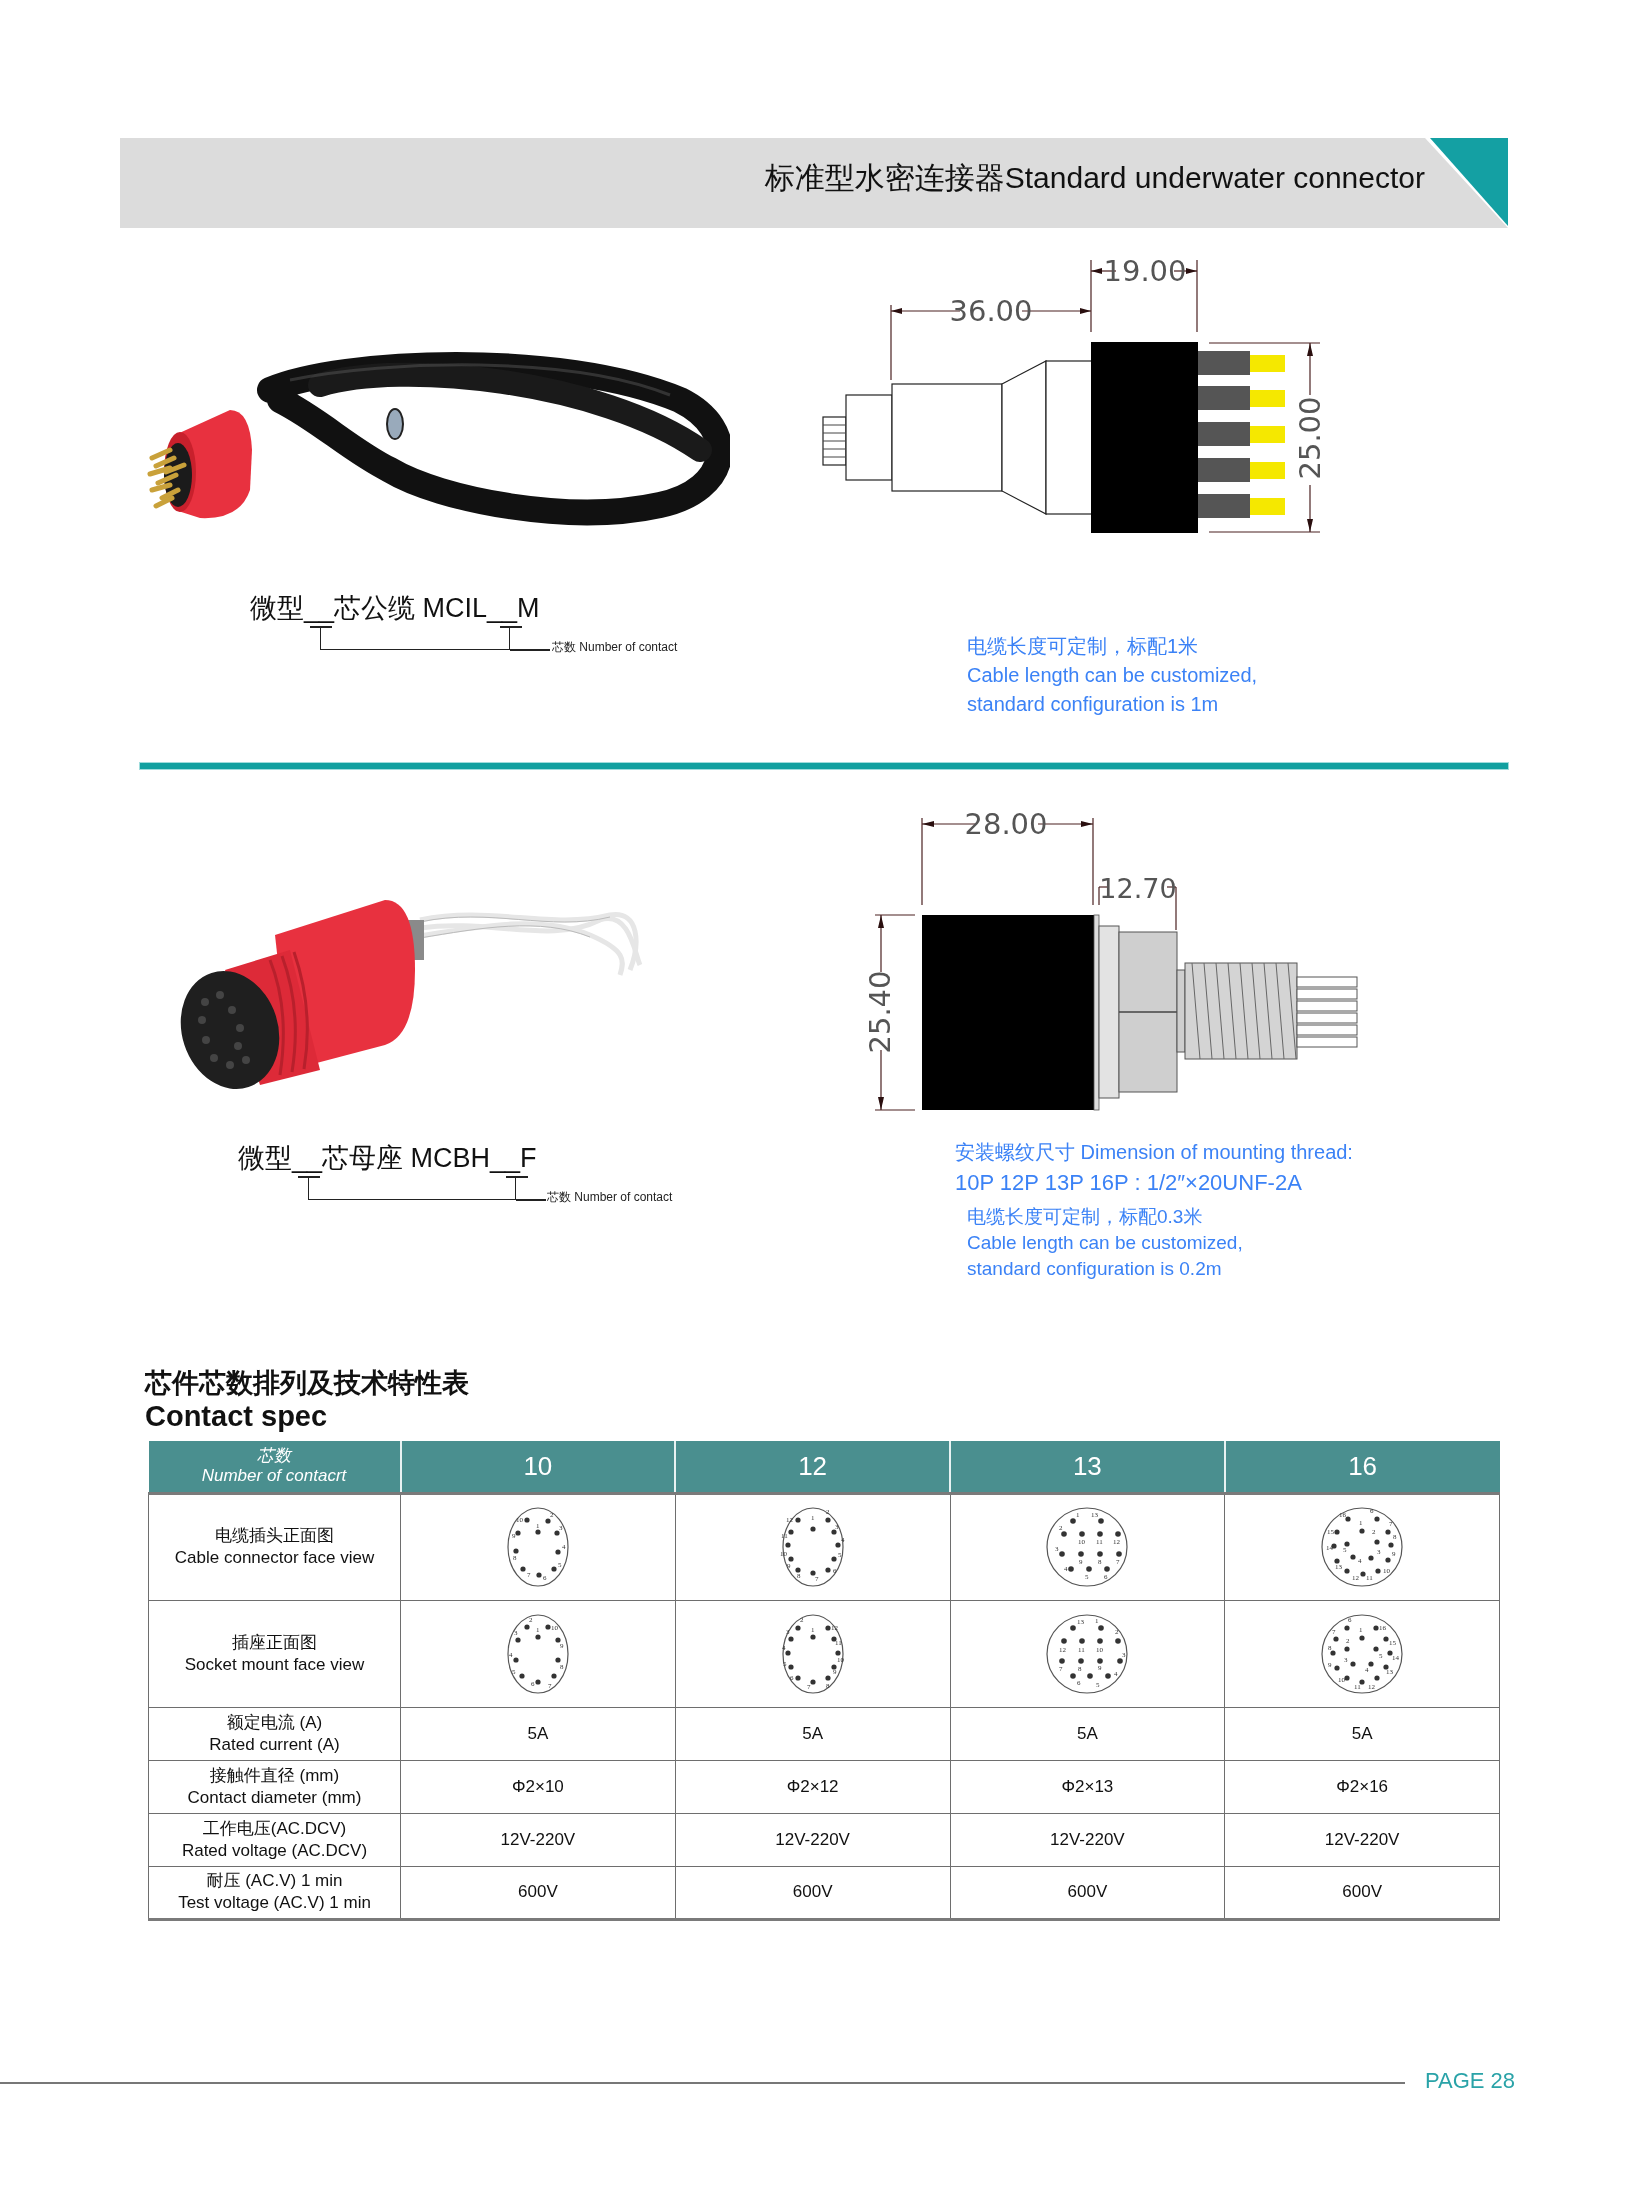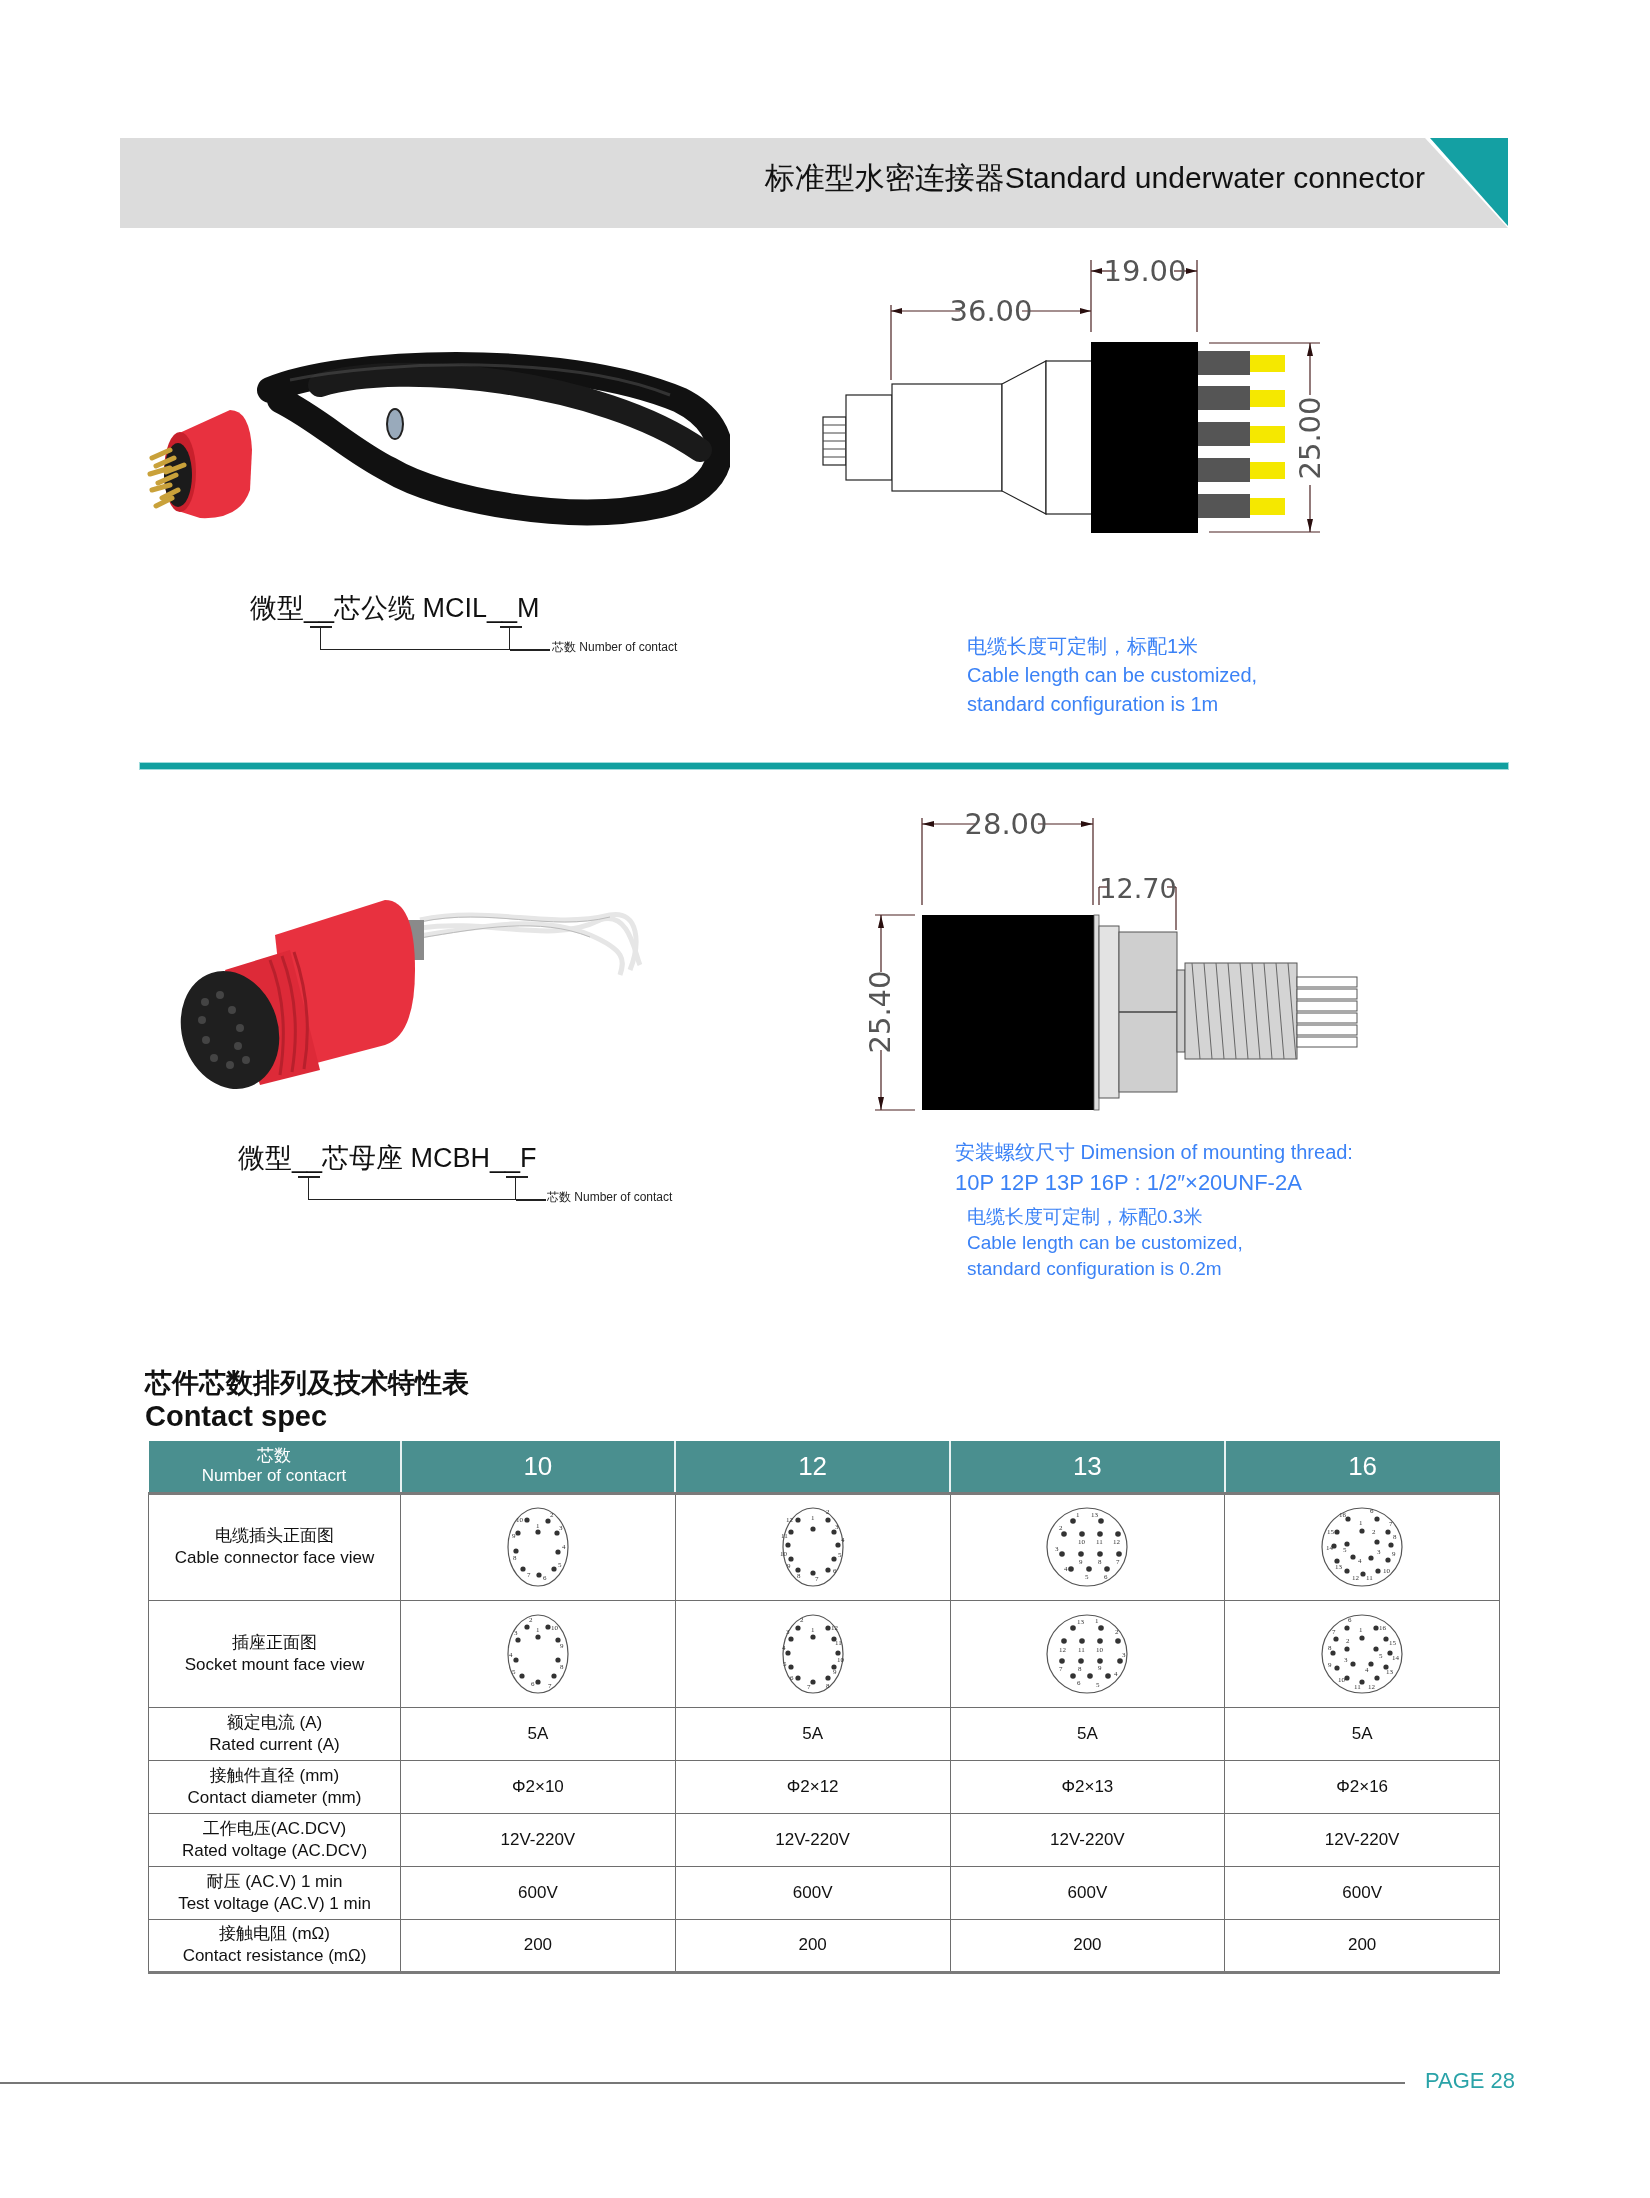--- a/index.html
+++ b/index.html
@@ -28,21 +28,21 @@
              box-shadow: 0 0 0 1px #9fdcdc; }
 
   .section-title-cn { left: 145px; top: 1365px; font-size: 27px; font-weight: bold; color: #111; }
   .section-title-en { left: 145px; top: 1400px; font-size: 29px; font-weight: bold; color: #111; font-family: "Liberation Sans", sans-serif; }
 
   
   table.spec { position: absolute; left: 148px; top: 1441px; width: 1352px; border-collapse: collapse;
                font-family: "Liberation Sans", sans-serif; }
   table.spec th { background: #4a8f8f; color: #fff; font-weight: normal; height: 52px;
                   border-left: 2px solid #e8f2f2; border-bottom: 3px solid #7a7a7a; }
-  table.spec th:first-child { border-left: none; }
+  table.spec th:first-child { border-left: none; font-style: italic; }
   table.spec th.num { font-size: 26px; }
   table.spec th.rowhead { font-size: 17px; line-height: 20px; }
   table.spec td { border: 1.5px solid #6e6e6e; text-align: center; font-size: 17px; color: #111; }
   table.spec tr.face td { height: 107px; }
   table.spec tr.prop td { height: 53px; }
   table.spec td.label { width: 252px; font-size: 17px; line-height: 22px; }
   table.spec tr:last-child td { border-bottom: 3px solid #7a7a7a; }
   .pin-svg { display: block; margin: 0 auto; }
 
   .footer-line { left: 0; top: 2082px; width: 1405px; height: 2px; background: #777; }
@@ -605,27 +605,17 @@
     <tr class="prop">
       <td class="label">
           <div>耐压 (AC.V) 1 min</div>
           <div>Test voltage (AC.V) 1 min</div>
         </td>
       <td>600V</td>
       <td>600V</td>
       <td>600V</td>
       <td>600V</td>
     </tr>
-    <tr class="prop">
-      <td class="label">
-          <div>接触电阻 (mΩ)</div>
-          <div>Contact resistance (mΩ)</div>
-        </td>
-      <td>200</td>
-      <td>200</td>
-      <td>200</td>
-      <td>200</td>
-    </tr>
   </tbody>
 </table>
 
 <div class="abs footer-line"></div>
 <div class="abs footer-page">PAGE 28</div>
 
 </body></html>

